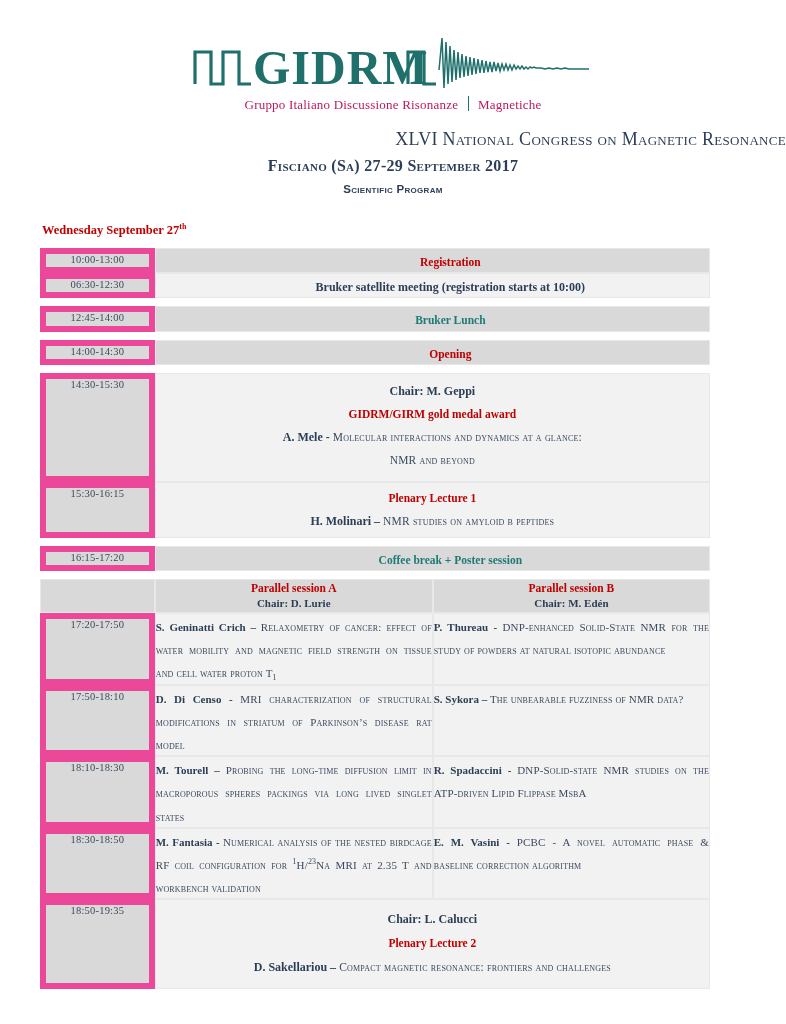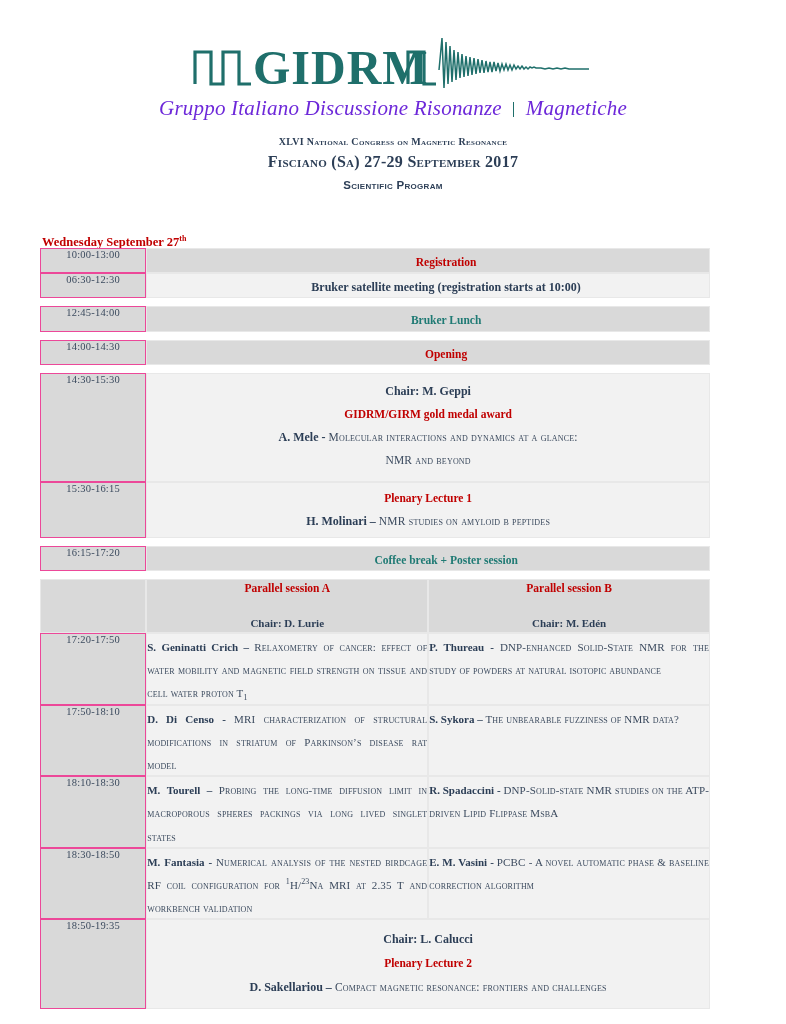--- a/index.html
+++ b/index.html
@@ -26,47 +26,47 @@
     padding-top: 32px;
     text-align: center;
   }
   .logo-svg-wrap {
     display: block;
     margin: 0 auto;
   }
   .logo-sub {
     margin-top: 2px;
     font-family: "Liberation Serif", serif;
-    font-style: italic;
-    font-size: 21px;
-    color: #6d28d9;
+    font-size: 13px;
+    color: #be185d;
     letter-spacing: 0.2px;
   }
   .logo-sub .divider-bar {
     display: inline-block;
     width: 1px;
     height: 15px;
     background: #1f6f6b;
     vertical-align: -2px;
     margin: 0 6px;
   }
 
   
   .titles {
     text-align: center;
     margin-top: 13px;
     color: #2c3e56;
   }
   .title-main {
     font-family: "Liberation Serif", serif;
-    font-weight: bold;
-    font-size: 10px;
+    font-weight: normal;
+    font-size: 18px;
     font-variant: small-caps;
     letter-spacing: 0.3px;
     line-height: 1.5;
+    text-align: right;
   }
   .title-sub {
     font-family: "Liberation Serif", serif;
     font-weight: bold;
     font-size: 16px;
     font-variant: small-caps;
     letter-spacing: 0.3px;
     line-height: 1.6;
   }
   .title-prog {
@@ -75,21 +75,21 @@
     font-size: 11.5px;
     font-variant: small-caps;
     letter-spacing: 0.3px;
     margin-top: 4px;
   }
 
   
   .day-heading {
     position: absolute;
     left: 42px;
-    top: 234px;
+    top: 222px;
     font-family: "Liberation Serif", serif;
     font-weight: bold;
     font-size: 12.5px;
     color: #c00000;
   }
   .day-heading sup {
     font-size: 8px;
     vertical-align: super;
   }
 
@@ -107,21 +107,21 @@
     padding: 0;
   }
   .gap-row td {
     height: 8px;
     background: #ffffff;
     border: none;
   }
   .t-time {
     width: 105px;
     background: #d9d9d9;
-    border: 1px solid #ec4899;
+    border: 6px solid #ec4899;
     text-align: center;
     font-family: "Liberation Serif", serif;
     font-size: 10.5px;
     color: #3b4a5e;
     padding: 5px 2px 6px 2px;
     letter-spacing: 0.2px;
   }
   .t-body {
     background: #f2f2f2;
     border: 1px solid #e8e8e8;
@@ -181,21 +181,20 @@
     font-family: "Liberation Serif", serif;
     line-height: 1.4;
     text-align: center;
   }
   .ps-chair {
     color: #2c3e56;
     font-weight: bold;
     font-size: 11px;
     font-family: "Liberation Serif", serif;
     line-height: 1.4;
-    margin-top: 20px;
   }
   .ps-empty {
     background: #d9d9d9;
     border: 1px solid #e8e8e8;
     width: 105px;
   }
 
   .talk-cell {
     background: #f2f2f2;
     border: 1px solid #e8e8e8;

